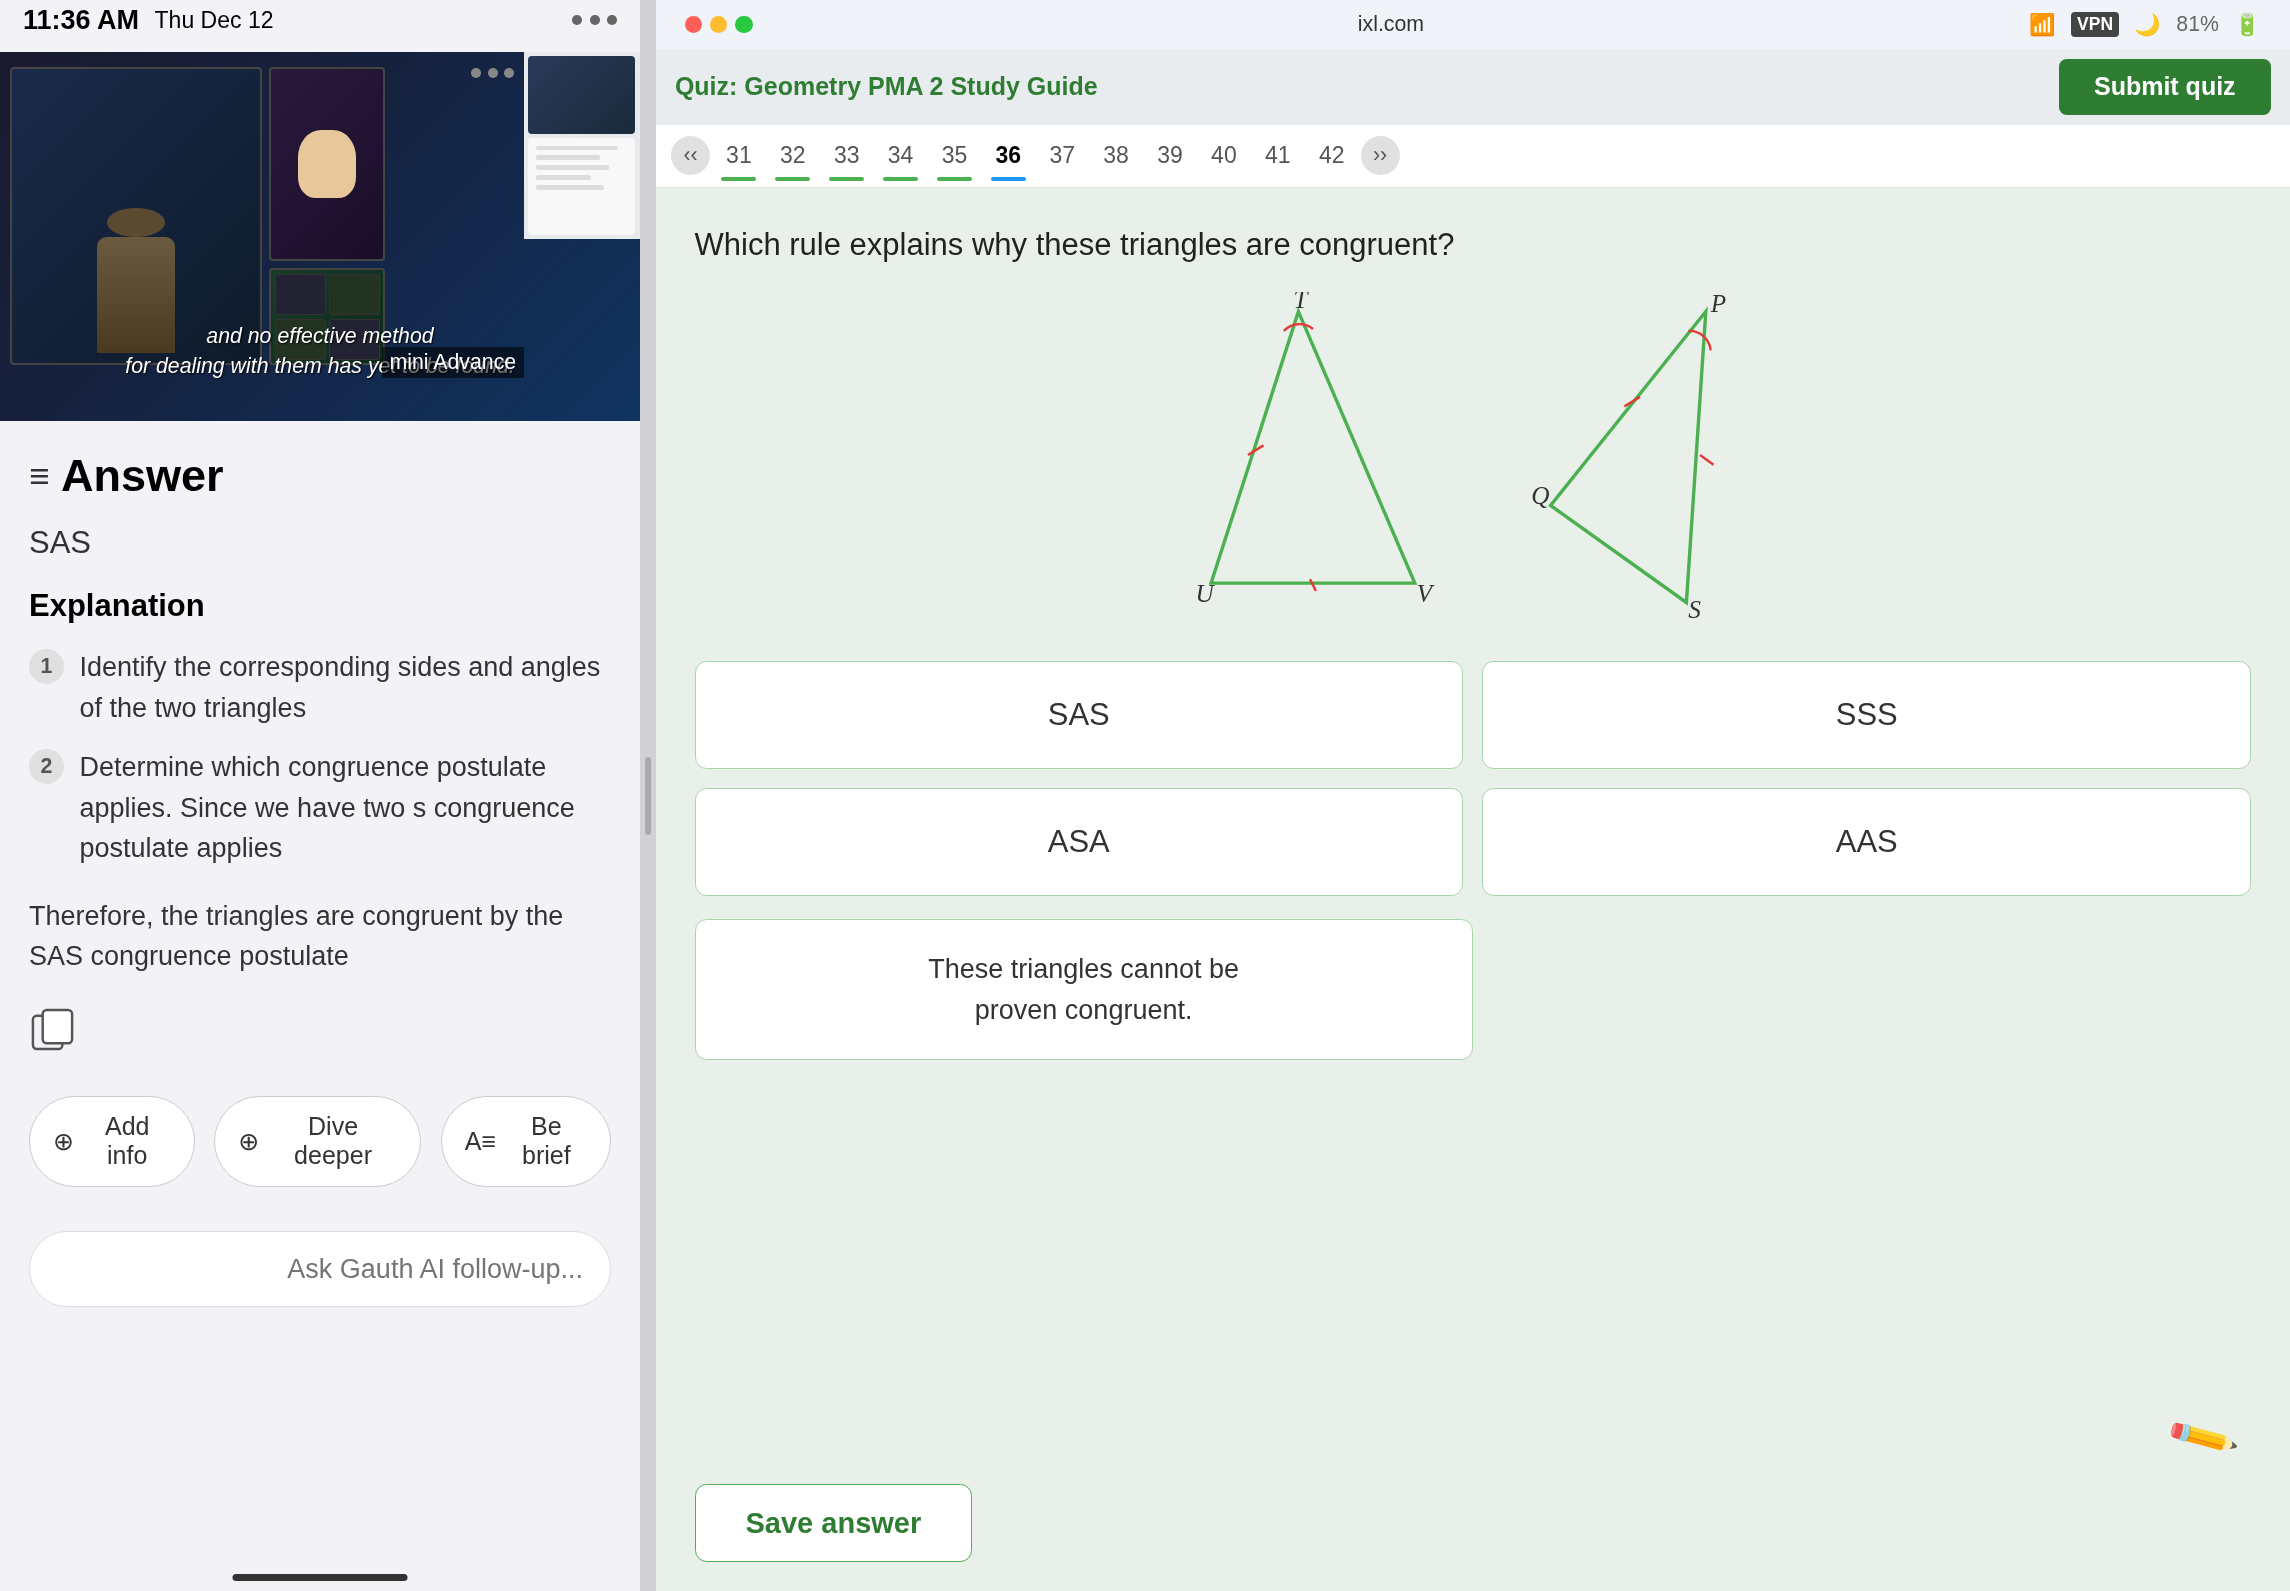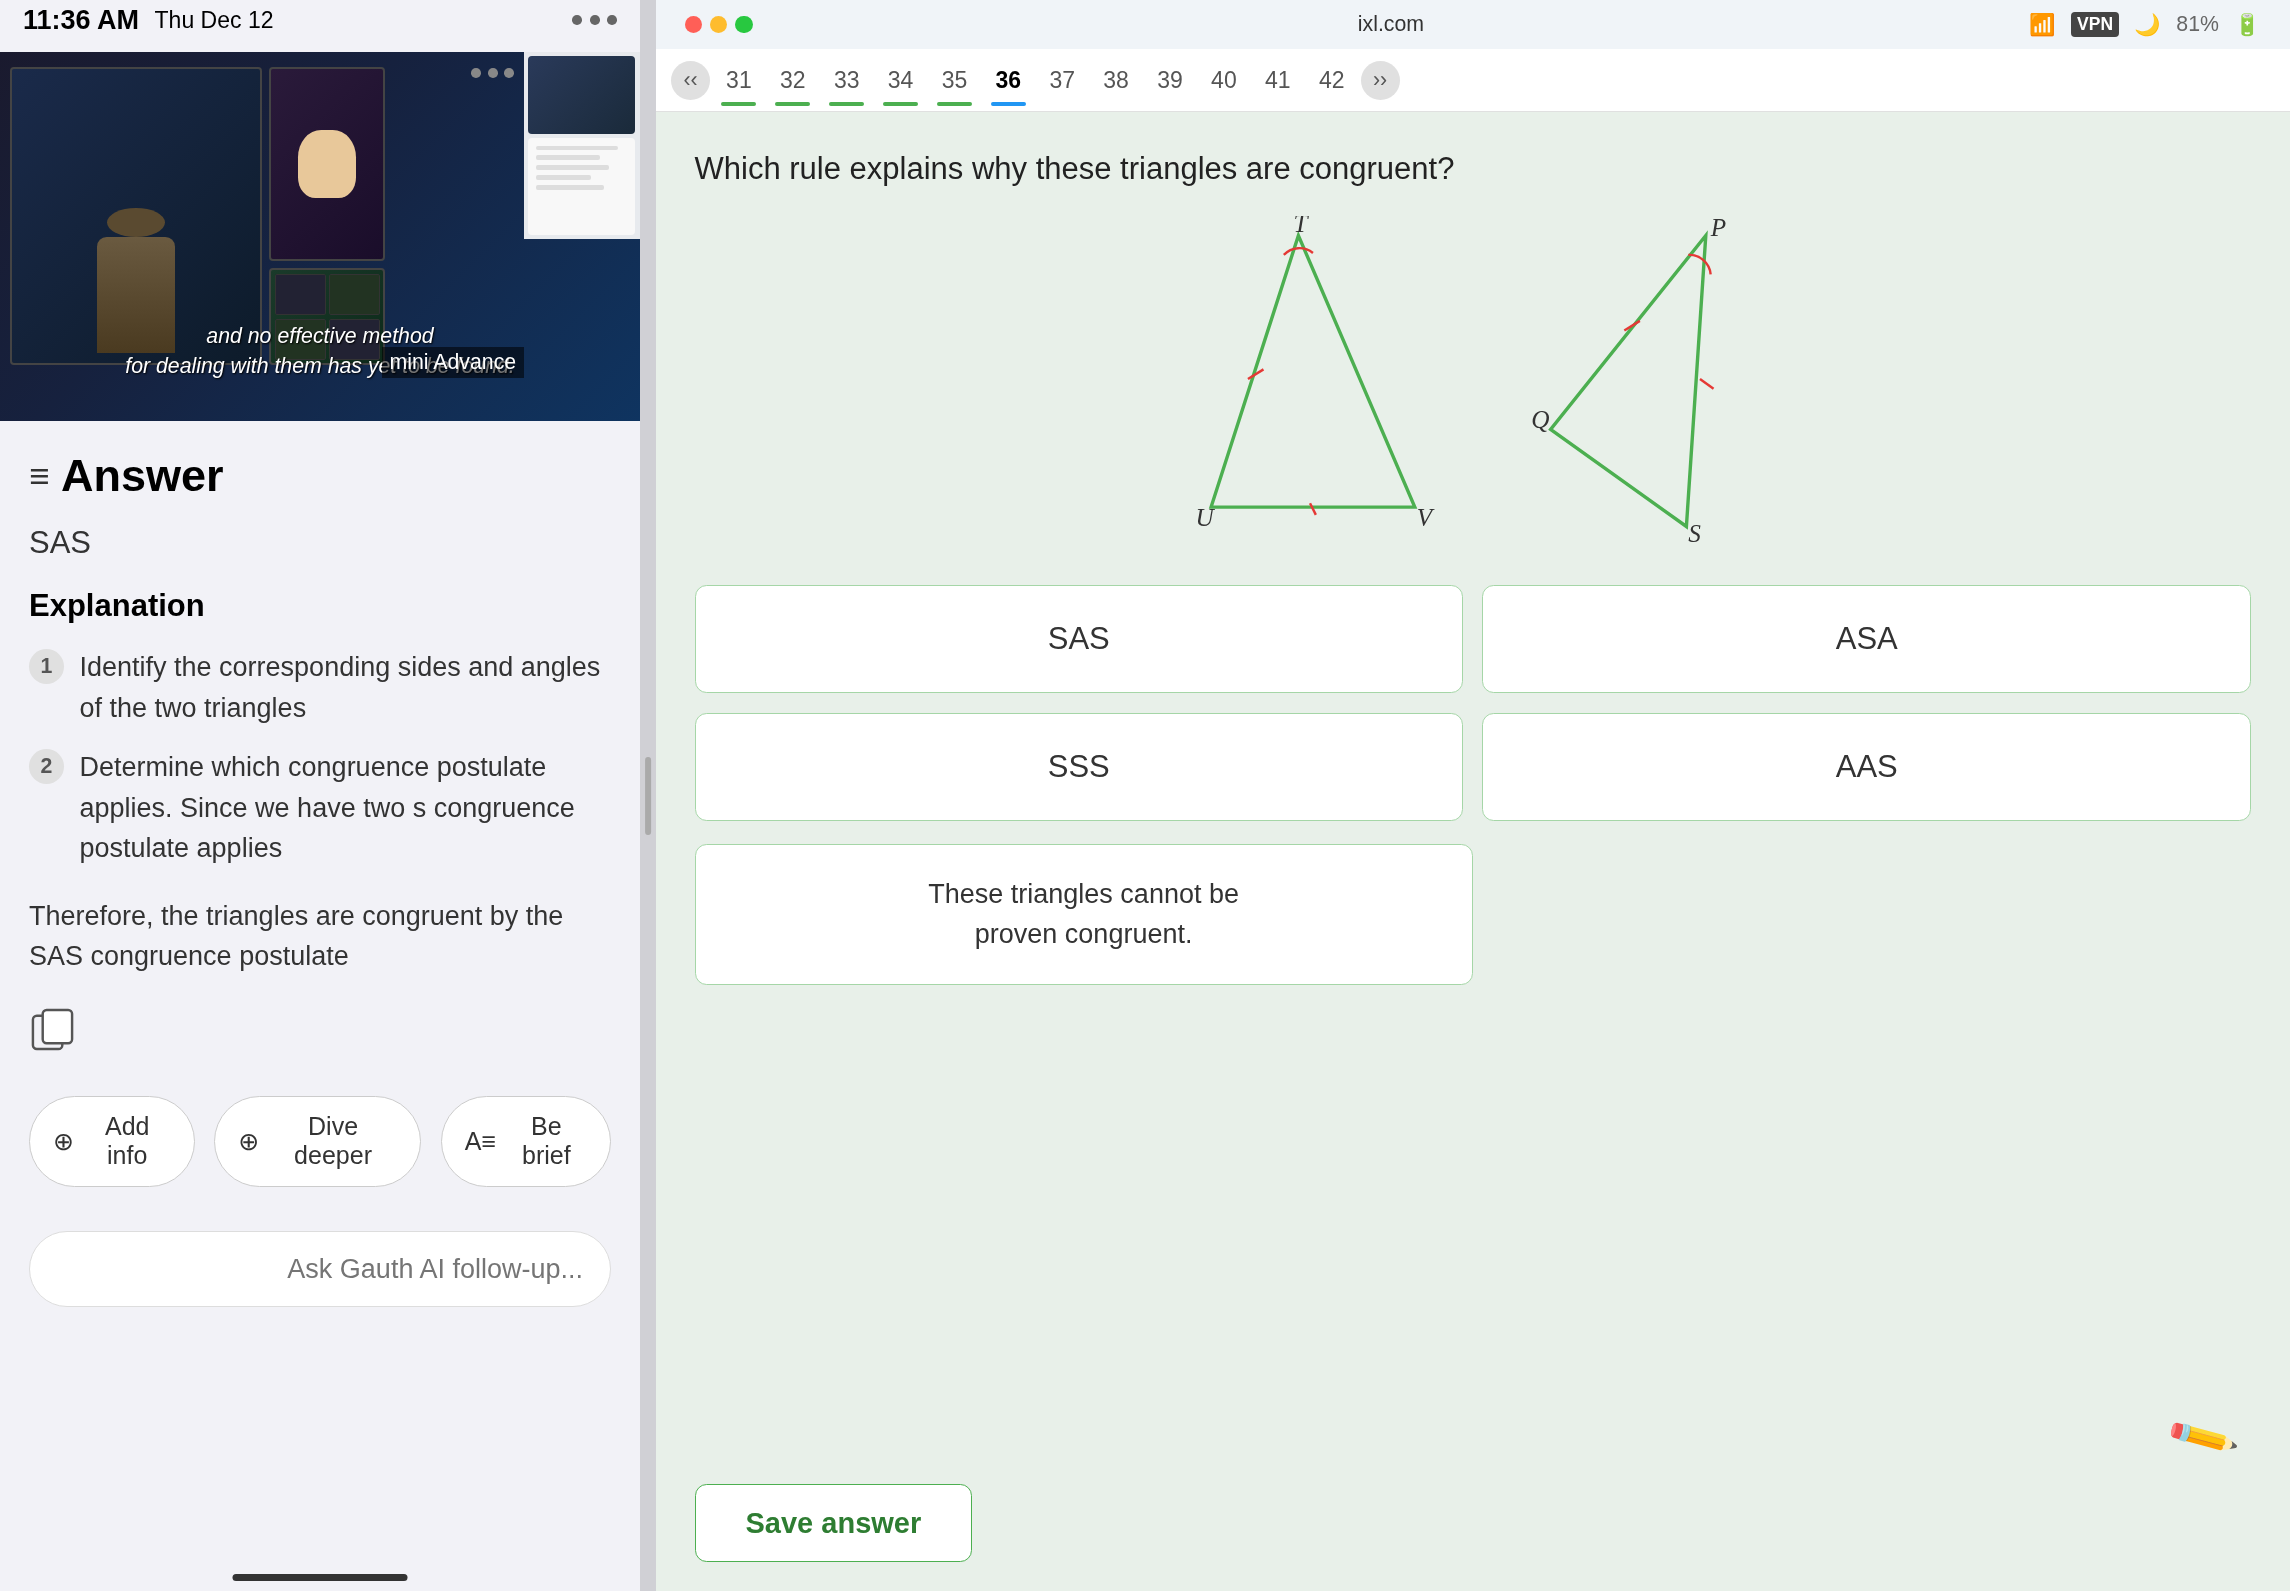--- a/index.html
+++ b/index.html
@@ -580,20 +580,24 @@
 
       <span style="background:#444;color:#fff;font-size:17.5px;padding:1.9px 5.8px;border-radius:3.9px;font-weight:700;">VPN</span>
 
       <span>🌙</span>
 
       <span>81%</span>
       <span>🔋</span>
     </div>
   </div>
 
+  <div class="browser-bar">
+    <span class="quiz-title">Quiz: Geometry PMA 2 Study Guide</span>
+    <button class="submit-btn">Submit quiz</button>
+  </div>
 
   <div class="question-tabs">
     <button class="tab-nav-btn">‹‹</button>
     <div class="tab-num answered">
       <span>31</span>
       <div class="tab-indicator"></div>
     </div>
     <div class="tab-num answered">
       <span>32</span>
       <div class="tab-indicator"></div>
@@ -671,24 +675,24 @@
 
         <line x1="534" y1="168" x2="548" y2="178" stroke="#e53935" stroke-width="2.5"></line>
       </svg>
     </div>
 
     <div class="options-grid">
       <button class="option-btn">
         <span>SAS</span>
       </button>
       <button class="option-btn">
-        <span>ASA</span>
+        <span>SSS</span>
       </button>
       <button class="option-btn">
-        <span>SSS</span>
+        <span>ASA</span>
       </button>
       <button class="option-btn">
         <span>AAS</span>
       </button>
     </div>
 
     <button class="option-btn last-option" style="width:50%;text-align:center;">
       <span>These triangles cannot be<br>proven congruent.</span>
     </button>
 

